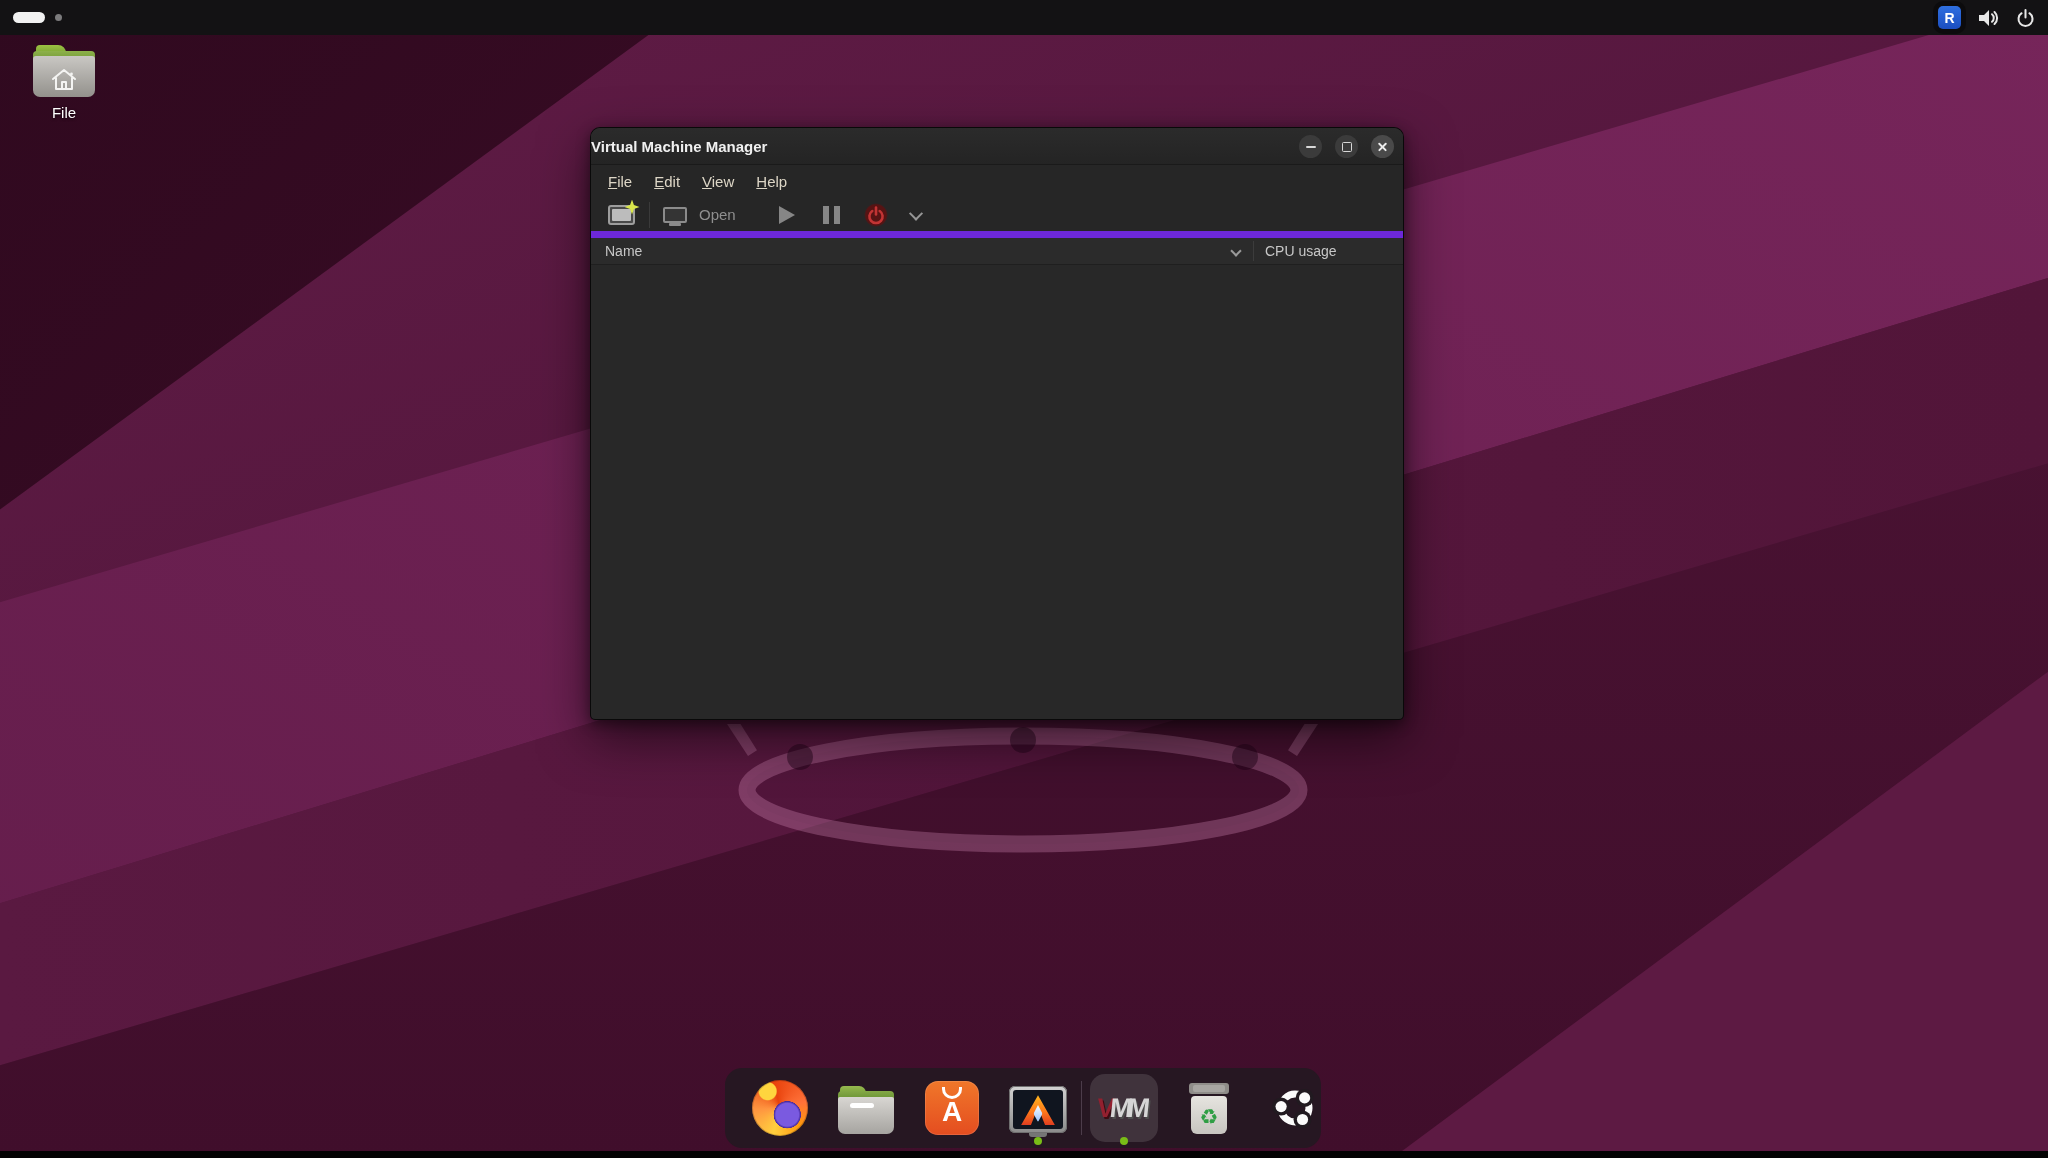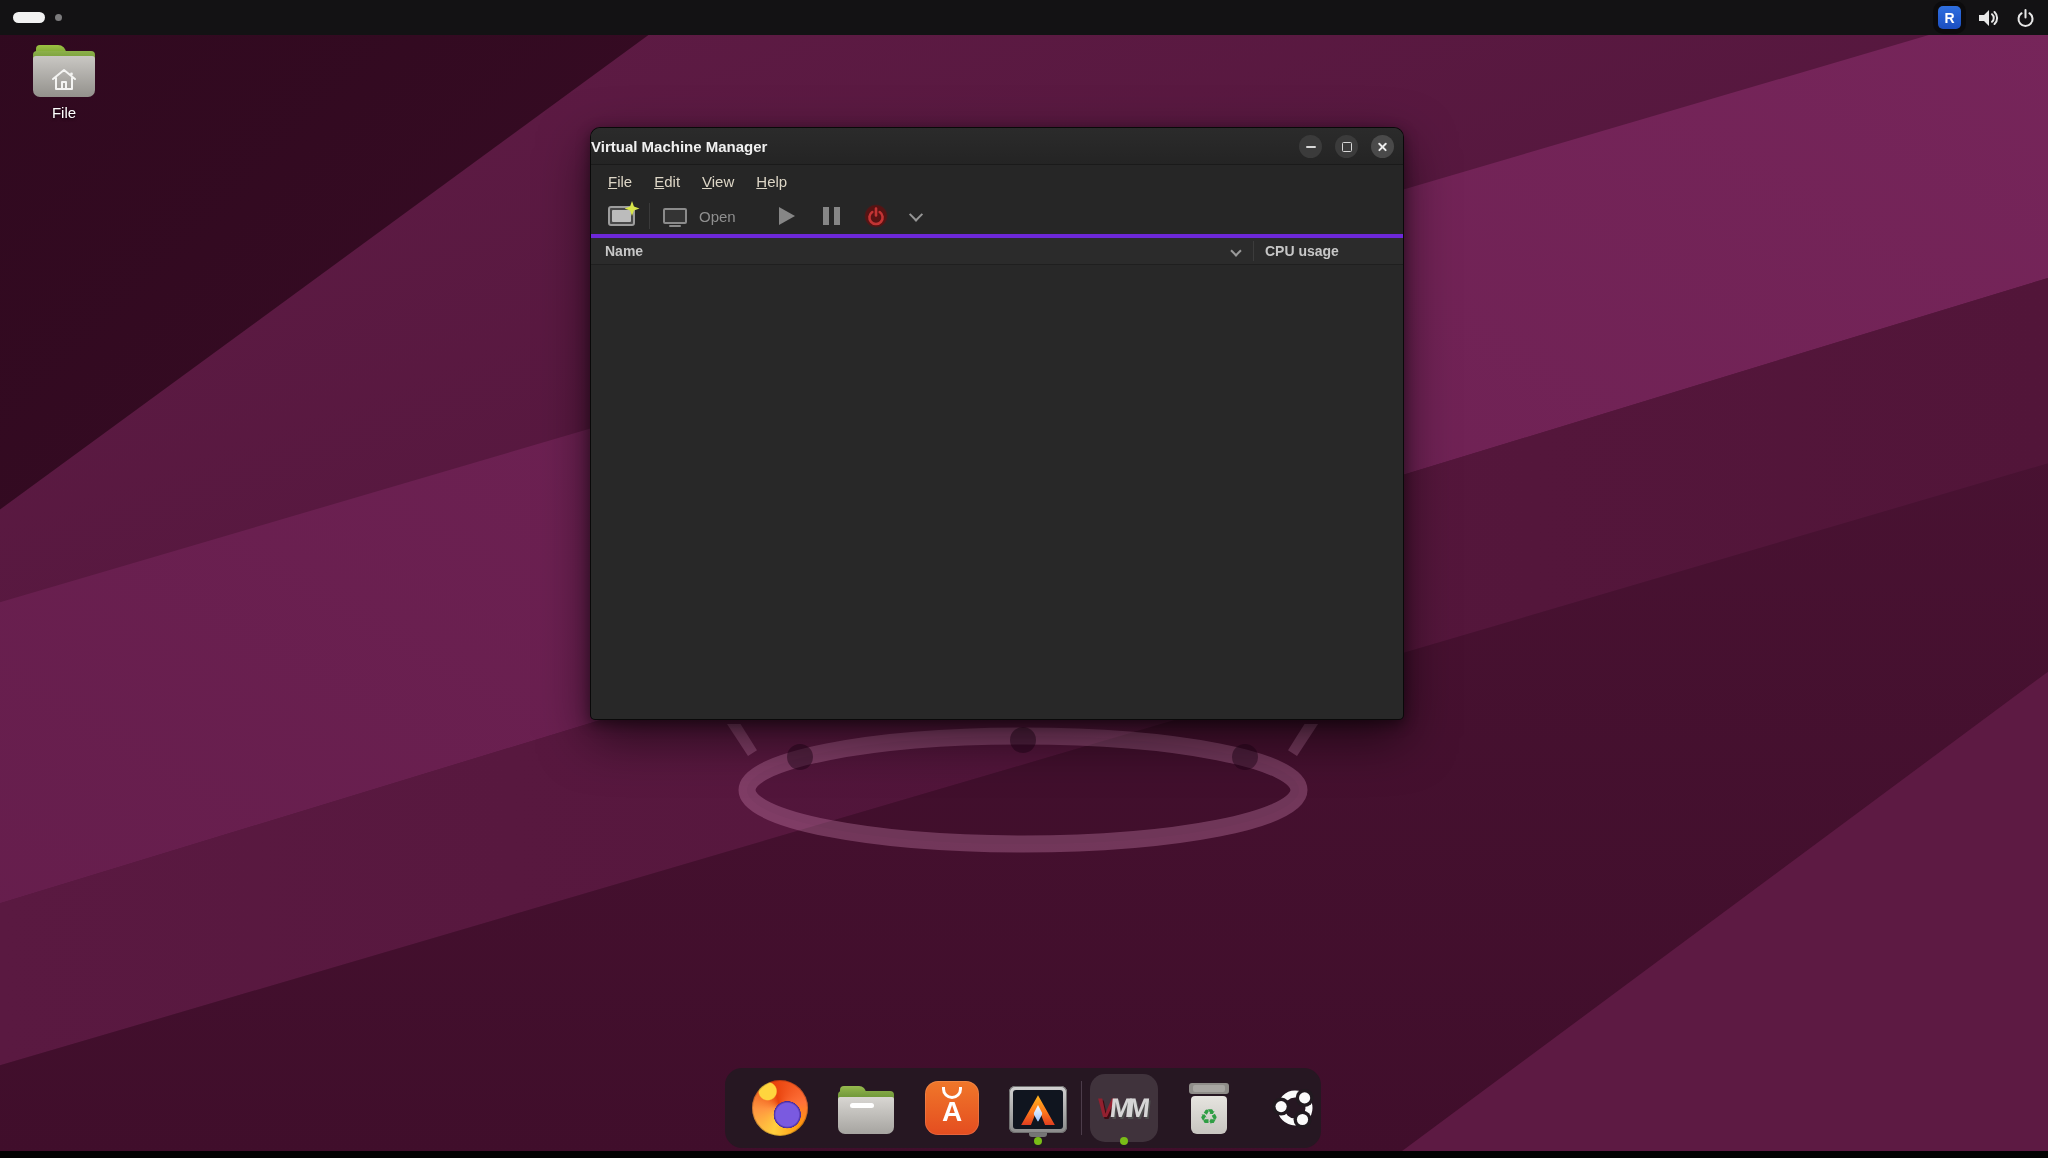--- a/index.html
+++ b/index.html
@@ -53,40 +53,40 @@
   .wc-max::before { content:""; width:8px; height:8px; border:1.6px solid #d8d8d8; border-radius:1.5px; display:block; }
   .wc-close { background:#4a4a4a; }
   .wc-close::before, .wc-close::after { content:""; position:absolute; width:11px; height:1.8px; background:#ececec; border-radius:1px; }
   .wc-close::before { transform:rotate(45deg); }
   .wc-close::after { transform:rotate(-45deg); }
 
   #menubar { height:33px; background:#262626; display:flex; align-items:center; padding-left:6px; }
   .menu-item { color:#ddd6c6; font-size:15px; padding:4px 11px; border-radius:4px; cursor:default; }
   .menu-item::first-letter { text-decoration:underline; }
 
-  #toolbar { height:40px; background:#262626; border-bottom:4px solid #6d28d9; display:flex; align-items:center; position:relative; }
+  #toolbar { height:40px; background:#262626; border-bottom:7px solid #6d28d9; display:flex; align-items:center; position:relative; }
   .tb-sep { width:1px; height:26px; background:#3a3a3a; position:absolute; left:58px; }
   .tb-btn { display:flex; align-items:center; justify-content:center; }
   #tb-newvm { position:absolute; left:14px; width:32px; height:28px; }
   .nv-mon { position:relative; width:27px; height:20px; border:2px solid #9d9d9d; border-radius:3px; background:#494949; }
   .nv-screen { position:absolute; inset:2px; background:#bcbcbc; border-radius:1px; }
   .nv-star { position:absolute; right:-7px; top:-7px; width:15px; height:15px; background:#d8e54b; clip-path:polygon(50% 0,63% 37%,100% 50%,63% 63%,50% 100%,37% 63%,0 50%,37% 37%); }
   #tb-open { position:absolute; left:72px; display:flex; align-items:center; gap:12px; }
   .op-mon { position:relative; width:24px; height:16px; border:2px solid #8b8b8b; border-radius:2px; background:#343434; }
   .op-mon::after { content:""; position:absolute; left:50%; bottom:-5px; transform:translateX(-50%); width:12px; height:2.5px; background:#8b8b8b; border-radius:1px; }
   #tb-open-label { color:#8f8f8f; font-size:15px; }
   #tb-play { position:absolute; left:188px; width:0; height:0; border-top:9px solid transparent; border-bottom:9px solid transparent; border-left:16px solid #868686; }
   #tb-pause { position:absolute; left:232px; display:flex; gap:5px; }
   #tb-pause i { display:block; width:6px; height:18px; background:#868686; }
   #tb-power { position:absolute; left:273px; width:24px; height:24px; border-radius:50%; background:radial-gradient(circle,#571313 0 60%,rgba(87,19,19,0) 70%); display:flex; align-items:center; justify-content:center; }
   #tb-power svg { display:block; }
   #tb-chevron { position:absolute; left:320px; width:10px; height:10px; border-right:2px solid #969696; border-bottom:2px solid #969696; transform:rotate(45deg) translate(-1px,-1px); }
 
   #list-header { height:27px; background:#2b2b2b; border-bottom:1px solid #1f1f1f; position:relative; display:flex; align-items:center; }
-  .col-label { color:#c7c7c7; font-size:14px; font-weight:bold; }
+  .col-label { color:#c7c7c7; font-size:14px; font-weight:normal; }
   #col-name { position:absolute; left:14px; }
   #sort-chevron { position:absolute; left:641px; top:9px; width:8px; height:8px; border-right:2px solid #9a9a9a; border-bottom:2px solid #9a9a9a; transform:rotate(45deg); }
   #col-divider { position:absolute; left:662px; top:3px; bottom:3px; width:1px; background:#3c3c3c; }
   #col-cpu { position:absolute; left:650px;margin-left:24px; }
 
   #vm-row { height:26px; background:#548c08; border-top:1px solid #5f9a10; display:flex; align-items:center; padding-left:17px; }
   #vm-row-label { color:#f4f4f2; font-size:13.5px; text-shadow:0 1px 1px rgba(0,0,0,.25); }
 
   
   #dock { position:absolute; left:725px; top:1068px; width:596px; height:80px; background:rgba(33,25,32,0.84); border-radius:17px; display:flex; align-items:center; padding:0 12px; z-index:40; }

